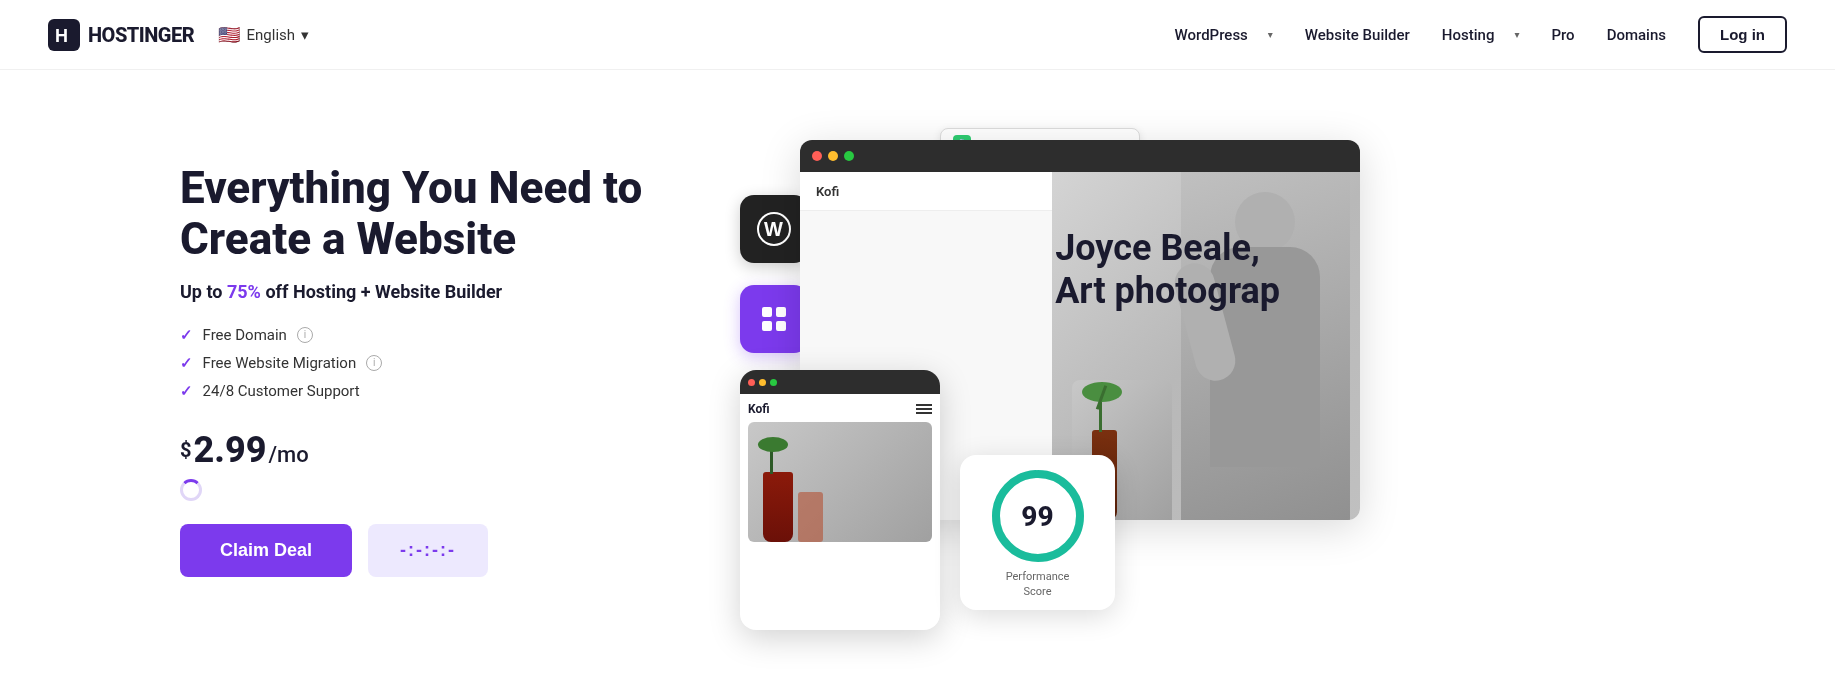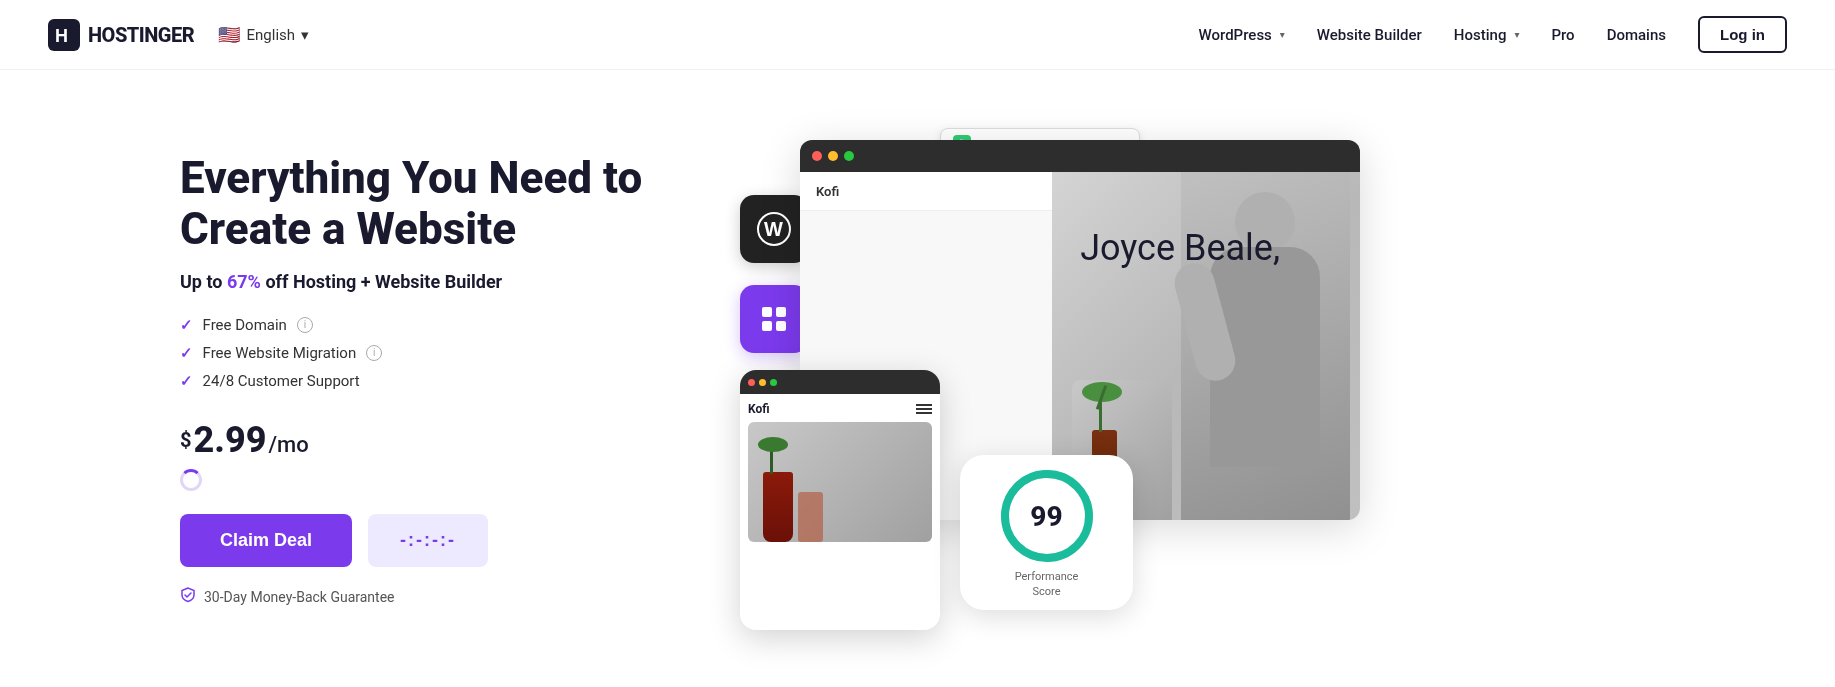--- a/index.html
+++ b/index.html
@@ -55,21 +55,21 @@
       color: #333;
     }
     .navbar-nav {
       display: flex;
       align-items: center;
       gap: 32px;
     }
     .nav-item {
       display: flex;
       align-items: center;
-      gap: 8px;
+      gap: 20px;
       font-size: 15px;
       color: #1a1a2e;
       cursor: pointer;
       text-decoration: none;
       font-weight: 500;
     }
     .nav-item .chevron {
       font-size: 10px;
       color: #666;
     }
@@ -394,24 +394,24 @@
       border-radius: 6px;
       overflow: hidden;
       position: relative;
     }
 
     
     .perf-score {
       position: absolute;
       bottom: 40px;
       left: 240px;
-      width: 173px;
+      width: 155px;
       height: 155px;
       background: #fff;
-      border-radius: 24px;
+      border-radius: 16px;
       box-shadow: 0 6px 28px rgba(0,0,0,0.14);
       display: flex;
       flex-direction: column;
       align-items: center;
       justify-content: center;
       gap: 4px;
     }
     .perf-circle {
       position: relative;
       width: 100px;
@@ -452,21 +452,21 @@
       justify-content: center;
       overflow: hidden;
     }
 
     
     .art-text-overlay {
       position: absolute;
       right: 80px;
       top: 55px;
       font-size: 36px;
-      font-weight: 400;
+      font-weight: 700;
       color: #1a1a2e;
       line-height: 1.2;
     }
   </style>
 </head>
 <body>
 
 <nav class="navbar">
   <div class="navbar-left">
 
@@ -505,21 +505,21 @@
     </a>
     <button class="login-btn">Log in</button>
   </div>
 </nav>
 
 <section class="hero">
 
   <div class="hero-content">
     <h1 class="hero-title">Everything You Need to Create a Website</h1>
     <p class="hero-subtitle">
-      <span>Up to </span><span class="highlight">67%</span><span> off Hosting + Website Builder</span>
+      <span>Up to </span><span class="highlight">75%</span><span> off Hosting + Website Builder</span>
     </p>
 
     <ul class="features-list">
       <li>
         <span class="check-icon">✓</span>
         <span>Free Domain</span>
         <span class="info-icon">i</span>
       </li>
       <li>
         <span class="check-icon">✓</span>
@@ -540,29 +540,20 @@
 
     <div class="spinner-row">
       <div class="spinner"></div>
     </div>
 
     <div class="cta-row">
       <button class="claim-btn">Claim Deal</button>
       <button class="timer-btn">-:-:-:-</button>
     </div>
 
-    <div class="money-back">
-      <span class="shield-icon">
-        <svg width="16" height="16" viewBox="0 0 16 16" fill="none">
-          <path d="M8 1L2 3.5V8c0 3 2.5 5.5 6 6.5 3.5-1 6-3.5 6-6.5V3.5L8 1z" fill="none" stroke="#7c3aed" stroke-width="1.5"></path>
-          <path d="M5 8l2 2 4-4" stroke="#7c3aed" stroke-width="1.5" stroke-linecap="round" stroke-linejoin="round"></path>
-        </svg>
-      </span>
-      <span>30-Day Money-Back Guarantee</span>
-    </div>
   </div>
 
   <div class="hero-image">
 
     <div class="url-bar-area">
       <div class="ssl-icon">🔒</div>
       <span class="url-text">.com</span>
     </div>
 
     <div class="app-icon-wp">
@@ -606,20 +597,21 @@
           <div style="position:absolute;left:20px;bottom:0;width:100px;height:140px;background:linear-gradient(135deg,#c8c8c8,#a0a0a0);border-radius:8px 8px 0 0;overflow:hidden;">
             <div style="position:absolute;bottom:0;left:20px;width:25px;height:90px;background:linear-gradient(180deg,#7a3010,#5a2008);border-radius:3px 3px 8px 8px;"></div>
             <div style="position:absolute;bottom:88px;left:27px;width:3px;height:35px;background:#3a6e30;"></div>
             <div style="position:absolute;bottom:118px;left:10px;width:40px;height:20px;background:#4a8e40;border-radius:50%;"></div>
             <div style="position:absolute;bottom:110px;left:28px;width:3px;height:25px;background:#3a6e30;transform:rotate(20deg);"></div>
           </div>
         </div>
 
         <div class="art-text-overlay">
           <div>Joyce Beale,</div>
+          <div>Art photograp</div>
         </div>
       </div>
     </div>
 
     <div class="mobile-mockup">
       <div class="mobile-bar">
         <div class="mobile-dot" style="background:#ff5f57;"></div>
         <div class="mobile-dot" style="background:#ffbd2e;"></div>
         <div class="mobile-dot" style="background:#28c941;"></div>
       </div>

